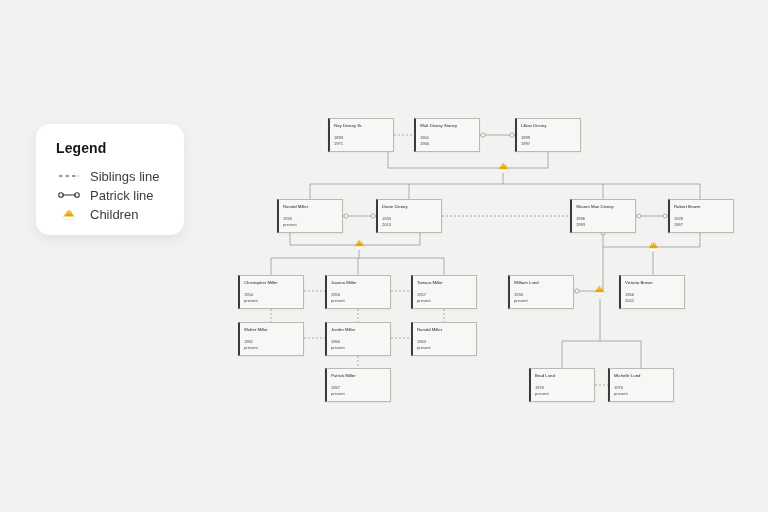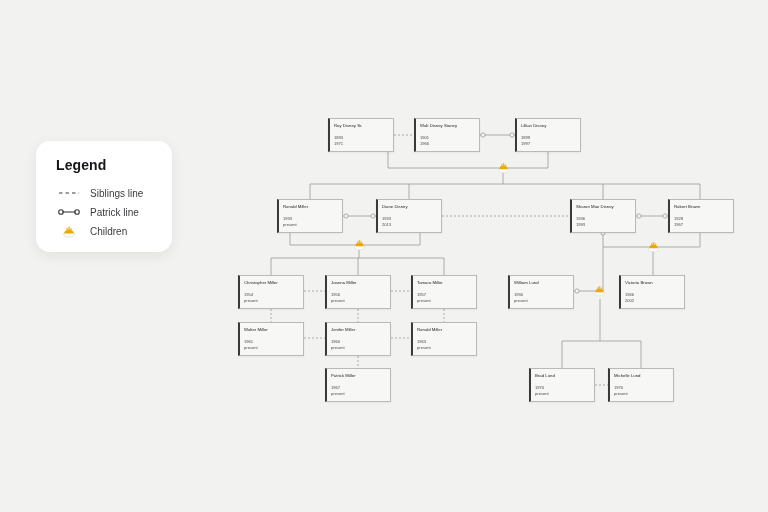--- a/index.html
+++ b/index.html
@@ -8,37 +8,37 @@
     background:#f2f2f0;
     font-family:"Liberation Sans", sans-serif;
     overflow:hidden;
     position:relative;
   }
   #canvas{position:absolute;inset:0;}
   svg#wires{position:absolute;left:0;top:0;width:768px;height:512px;}
 
   
   .legend{
-    position:absolute;left:36px;top:141px;width:136px;height:111px;
+    position:absolute;left:36px;top:124px;width:148px;height:111px;
     background:#ffffff;border-radius:14px;
     box-shadow:0 4px 14px rgba(0,0,0,.07);
     padding:0;
   }
   .legend-title{
     position:absolute;left:20px;top:16px;
     font-size:14px;font-weight:bold;color:#15161a;letter-spacing:.1px;
   }
   .legend-row{
     position:absolute;left:20px;display:flex;align-items:center;height:12px;
   }
   .legend-row.r1{top:46px;}
   .legend-row.r2{top:65px;}
   .legend-row.r3{top:84px;justify-content:flex-end;}
   .legend-gly{width:26px;display:flex;align-items:center;justify-content:center;}
-  .legend-lbl{font-size:10px;color:#3b3c40;margin-left:8px;white-space:nowrap;}
+  .legend-lbl{font-size:13px;color:#3b3c40;margin-left:8px;white-space:nowrap;}
 
   
   .card{
     position:absolute;width:66px;height:34px;
     background:#f7f7f6;
     border:1px solid #b9b9b6;
     border-left:2.5px solid #3a3a3a;
     box-sizing:border-box;
     box-shadow:0 1px 2px rgba(0,0,0,.05);
   }

